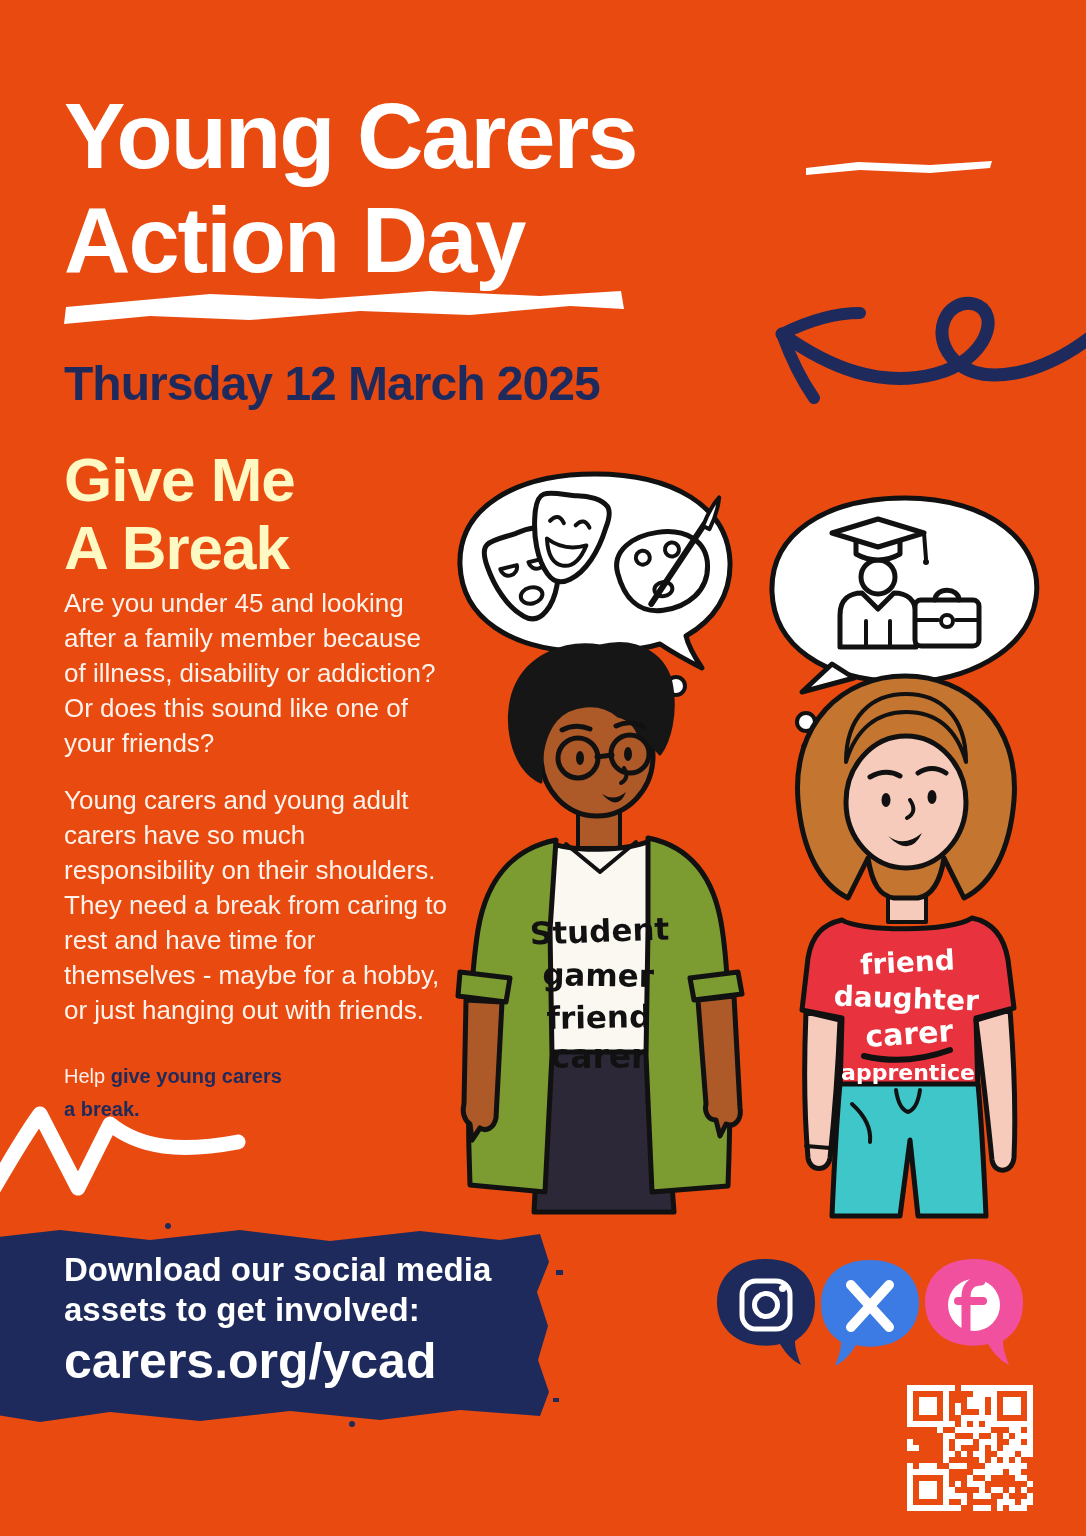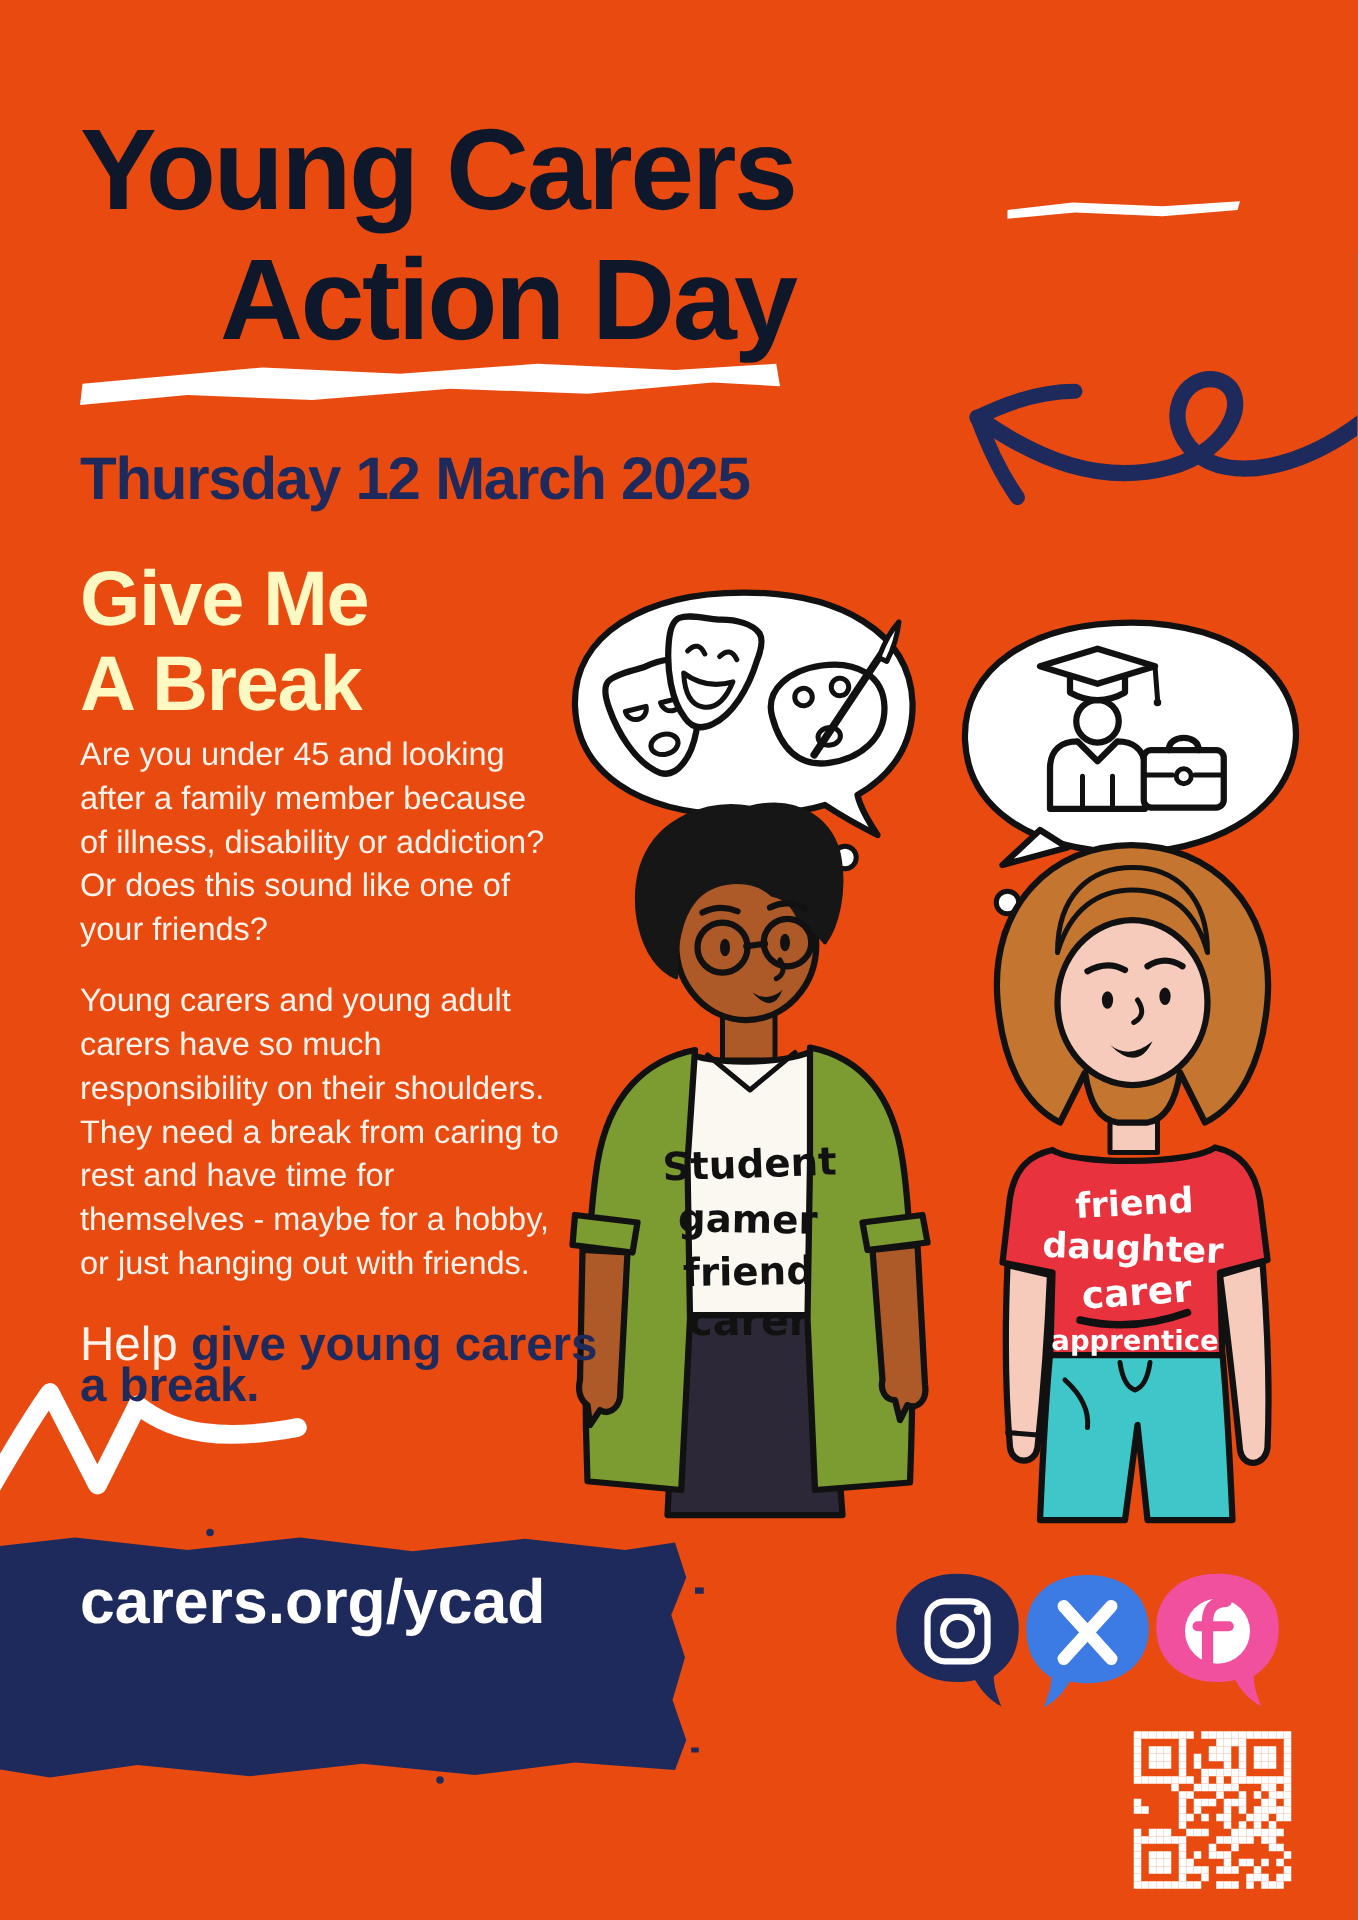--- a/index.html
+++ b/index.html
@@ -1,30 +1,30 @@
 <!DOCTYPE html>
 <html><head>
 <meta charset="utf-8">
 <style>
   html,body{margin:0;padding:0;background:#777;}
   .poster{position:relative;width:1086px;height:1536px;background:#E94A10;overflow:hidden;
           font-family:"Liberation Sans",sans-serif;}
   .art{position:absolute;inset:0;}
   svg path,svg line,svg circle,svg rect{stroke-linejoin:round;stroke-linecap:round;}
   .abs{position:absolute;}
-  .title{left:64px;top:84px;font-size:92px;line-height:104px;font-weight:bold;color:#0f172a;
-         letter-spacing:-2px;white-space:pre-line;text-align:right;}
+  .title{left:64px;top:84px;font-size:92px;line-height:104px;font-weight:bold;color:#ffffff;
+         letter-spacing:-2px;white-space:pre-line;}
   .logo{left:806px;top:60px;font-size:46px;line-height:50px;font-weight:bold;color:#fff;
         letter-spacing:0;}
   .date{left:64px;top:356px;font-size:48px;font-weight:bold;color:#1E2A5C;letter-spacing:-1px;}
   .headline{left:64px;top:446px;font-size:62px;line-height:68px;font-weight:bold;color:#fef9c3;
             letter-spacing:-1px;white-space:pre-line;}
   .bodycopy{left:64px;top:586px;width:460px;color:#FFF3EC;font-size:26px;line-height:35px;}
   .bodycopy p{margin:0 0 22px 0;white-space:pre-line;}
-  .help{font-size:38px;line-height:33px;white-space:pre-line;}
+  .help{font-size:20px;line-height:33px;white-space:pre-line;}
   .help .plain{color:#FFF3EC;font-weight:normal;}
   .help b{color:#1E2A5C;font-weight:bold;}
   .banner-text{left:64px;top:1250px;color:#fff;}
   .banner-line{font-size:33px;line-height:40px;font-weight:bold;white-space:pre-line;}
   .banner-url{font-size:50px;line-height:58px;font-weight:bold;margin-top:2px;}
   .banner-tag{font-size:32px;line-height:38px;font-weight:bold;color:#EE5B2E;margin-top:4px;}
   .copyright{left:64px;top:1452px;width:660px;color:#FFF2EB;font-size:15px;line-height:24px;
              white-space:pre-line;}
   .qr{left:907px;top:1385px;width:126px;height:126px;}
   .qr div{position:absolute;width:6px;height:6px;background:#fff;}
@@ -212,20 +212,22 @@
 responsibility on their shoulders.
 They need a break from caring to
 rest and have time for
 themselves - maybe for a hobby,
 or just hanging out with friends.</p>
     <p class="help" style="margin-top:32px;"><span class="plain">Help </span><b>give young carers
 a break.</b></p>
   </div>
 
   <div class="abs banner-text">
+    <div class="banner-line">Download our social media
+assets to get involved:</div>
     <div class="banner-url">carers.org/ycad</div>
   </div>
 
 
   <div class="abs qr">
       <div style="left: 0px; top: 0px;"></div>
       <div style="left: 6px; top: 0px;"></div>
       <div style="left: 12px; top: 0px;"></div>
       <div style="left: 18px; top: 0px;"></div>
       <div style="left: 24px; top: 0px;"></div>

